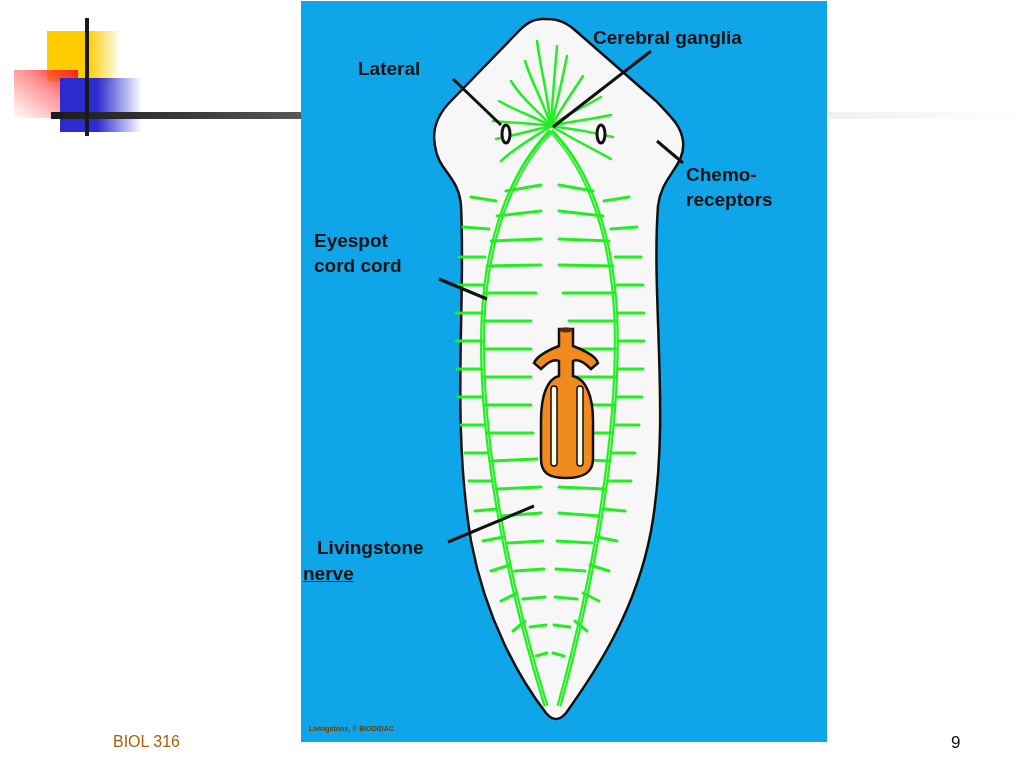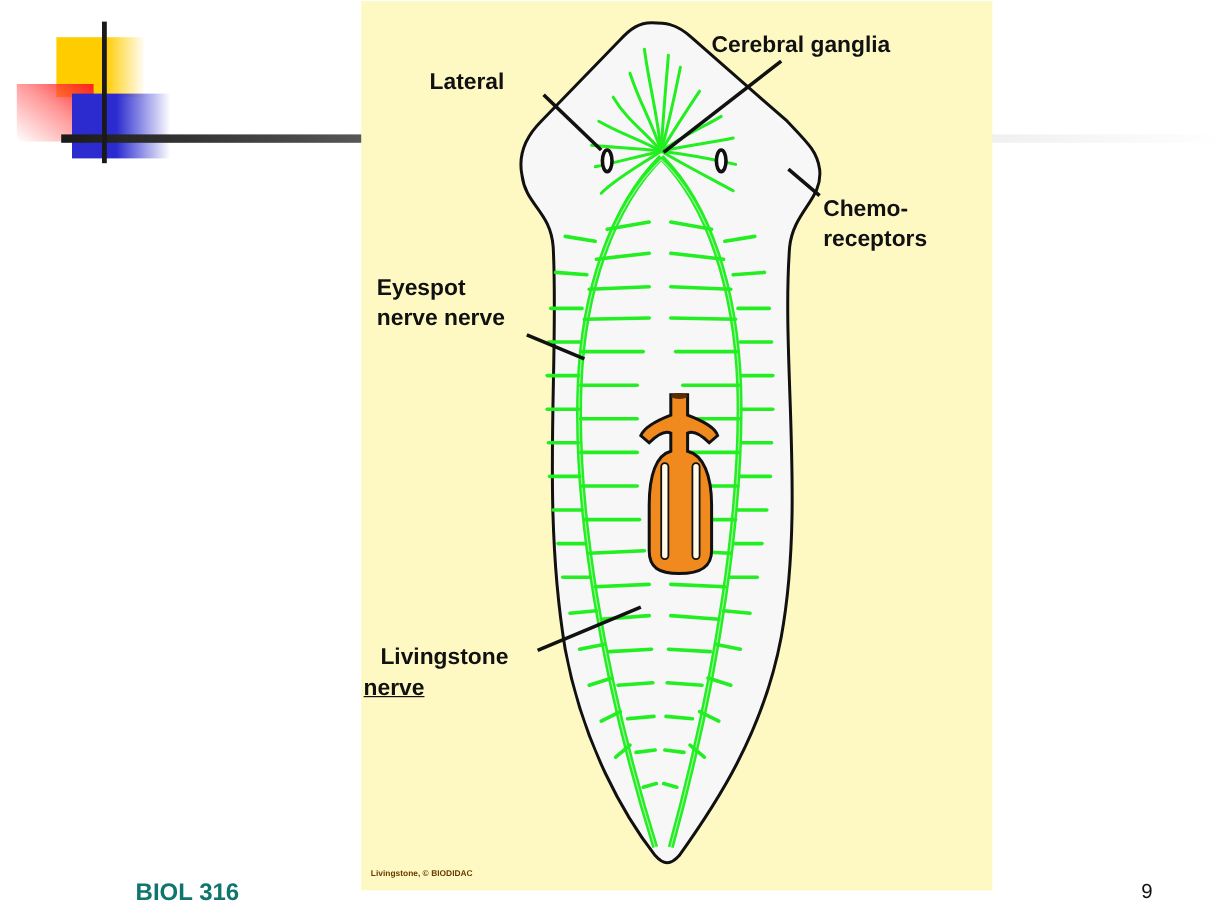--- a/index.html
+++ b/index.html
@@ -12,27 +12,27 @@
   .sq-yellow { left: 47px; top: 31px; width: 74px; height: 50px;
     background: linear-gradient(to right, #ffcc00 0%, #ffcc00 55%, rgba(255,204,0,0) 100%); }
   .sq-red { left: 14px; top: 70px; width: 64px; height: 48px;
     background: linear-gradient(to bottom left, #ff2020 0%, rgba(255,80,80,0.6) 45%, rgba(255,255,255,0) 100%); }
   .sq-blue { left: 60px; top: 78px; width: 82px; height: 54px;
     background: linear-gradient(to right, #2b2bd0 0%, #2b2bd0 45%, rgba(43,43,208,0) 100%); }
   .vline { left: 85px; top: 18px; width: 4px; height: 118px; background: #1a1a1a; }
   .hline { left: 51px; top: 112px; width: 973px; height: 7px;
     background: linear-gradient(to right, #1a1a1a 0%, #555 25%, #ddd 50%, #f0f0f0 80%, rgba(255,255,255,0) 100%); }
 
-  .figure { position: absolute; left: 301px; top: 1px; width: 526px; height: 741px; background: #fef9c3; }
+  .figure { position: absolute; left: 301px; top: 1px; width: 526px; height: 741px; background: #0ea5e9; }
   .figure svg { position: absolute; left: 0; top: 0; }
   .label { position: absolute; font-weight: bold; font-size: 19px; color: #111; line-height: 23px; }
   .credit { position: absolute; left: 8px; top: 724px; font-size: 7px; color: #6b3a00; font-weight: bold; }
   .sig { position: absolute; left: 392px; top: 673px; font-family: "DejaVu Serif", serif; font-size: 30px; color: #111; font-style: italic; }
 
-  .footer-left { position: absolute; left: 113px; top: 733px; font-size: 20px; color: #0f766e; font-weight: bold; }
+  .footer-left { position: absolute; left: 113px; top: 733px; font-size: 16px; color: #a16207; }
   .footer-right { position: absolute; left: 951px; top: 733px; font-size: 17px; color: #111; }
 </style>
 </head>
 <body>
 
 <div class="deco sq-yellow"></div>
 <div class="deco sq-red"></div>
 <div class="deco sq-blue"></div>
 <div class="deco hline"></div>
 <div class="deco vline"></div>
@@ -167,21 +167,21 @@
       <line x1="138" y1="278" x2="186" y2="298"></line>
       <line x1="147" y1="541" x2="233" y2="505"></line>
     </g>
   </svg>
 
   <div class="label" style="left:292px; top:25px;">Cerebral ganglia</div>
   <div class="label" style="left:57px; top:56px;">Lateral</div>
   <div class="label" style="left:385px; top:162px;">Chemo-</div>
   <div class="label" style="left:385px; top:187px;">receptors</div>
   <div class="label" style="left:13px; top:228px;">Eyespot</div>
-  <div class="label" style="left:13px; top:253px;">nerve nerve</div>
+  <div class="label" style="left:13px; top:253px;">cord cord</div>
   <div class="label" style="left:16px; top:535px;">Livingstone</div>
   <div class="label" style="left:2px; top:561px;text-decoration:underline;">nerve</div>
 
   <div class="credit">Livingstone, © BIODIDAC</div>
 </div>
 
 <div class="footer-left">BIOL 316</div>
 <div class="footer-right">9</div>
 
 </body></html>

